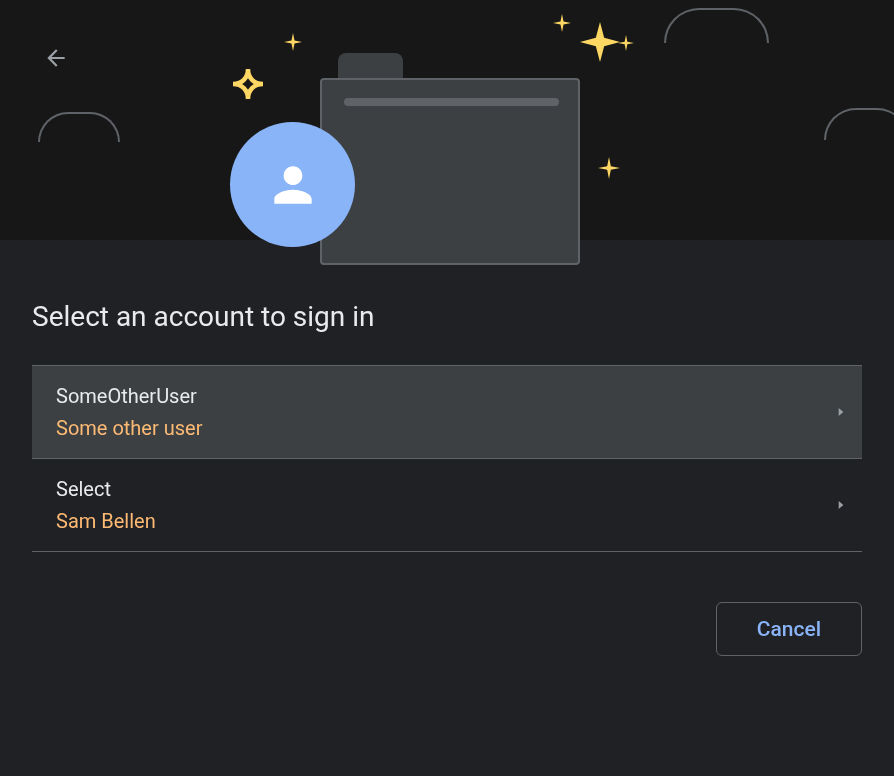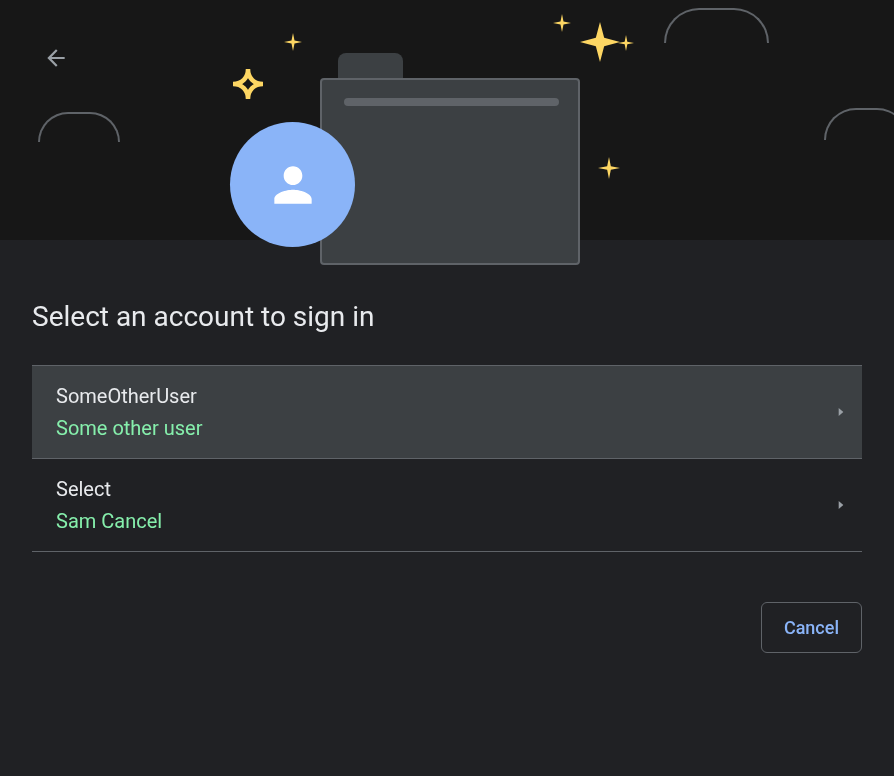--- a/index.html
+++ b/index.html
@@ -181,44 +181,44 @@
       gap: 8px;
     }
 
     .account-name {
       color: #e8eaed;
       font-size: 20px;
       font-weight: 400;
     }
 
     .account-detail {
-      color: #86efac;
+      color: #fdba74;
       font-size: 20px;
       font-weight: 400;
     }
 
     .chevron-right {
       color: #9aa0a6;
       display: flex;
       align-items: center;
     }
 
     .button-row {
       display: flex;
       justify-content: flex-end;
       margin-top: 50px;
     }
 
     .cancel-button {
       background: transparent;
       border: 1px solid #5f6368;
       color: #8ab4f8;
-      font-size: 18px;
+      font-size: 21px;
       font-weight: 500;
-      padding: 14px 22px;
+      padding: 14px 40px;
       border-radius: 6px;
       cursor: pointer;
       font-family: inherit;
     }
   </style>
 </head>
 <body>
 
 <div class="hero-section">
   <div class="back-button">
@@ -288,21 +288,21 @@
       <div class="chevron-right">
         <svg width="14" height="14" viewBox="0 0 24 24" fill="currentColor">
             <path d="M8 5l8 7-8 7z"></path>
           </svg>
       </div>
     </div>
 
     <div class="account-item">
       <div class="account-info">
         <span class="account-name">Select</span>
-        <span class="account-detail">Sam Cancel</span>
+        <span class="account-detail">Sam Bellen</span>
       </div>
       <div class="chevron-right">
         <svg width="14" height="14" viewBox="0 0 24 24" fill="currentColor">
             <path d="M8 5l8 7-8 7z"></path>
           </svg>
       </div>
     </div>
   </div>
 
   <div class="button-row">

